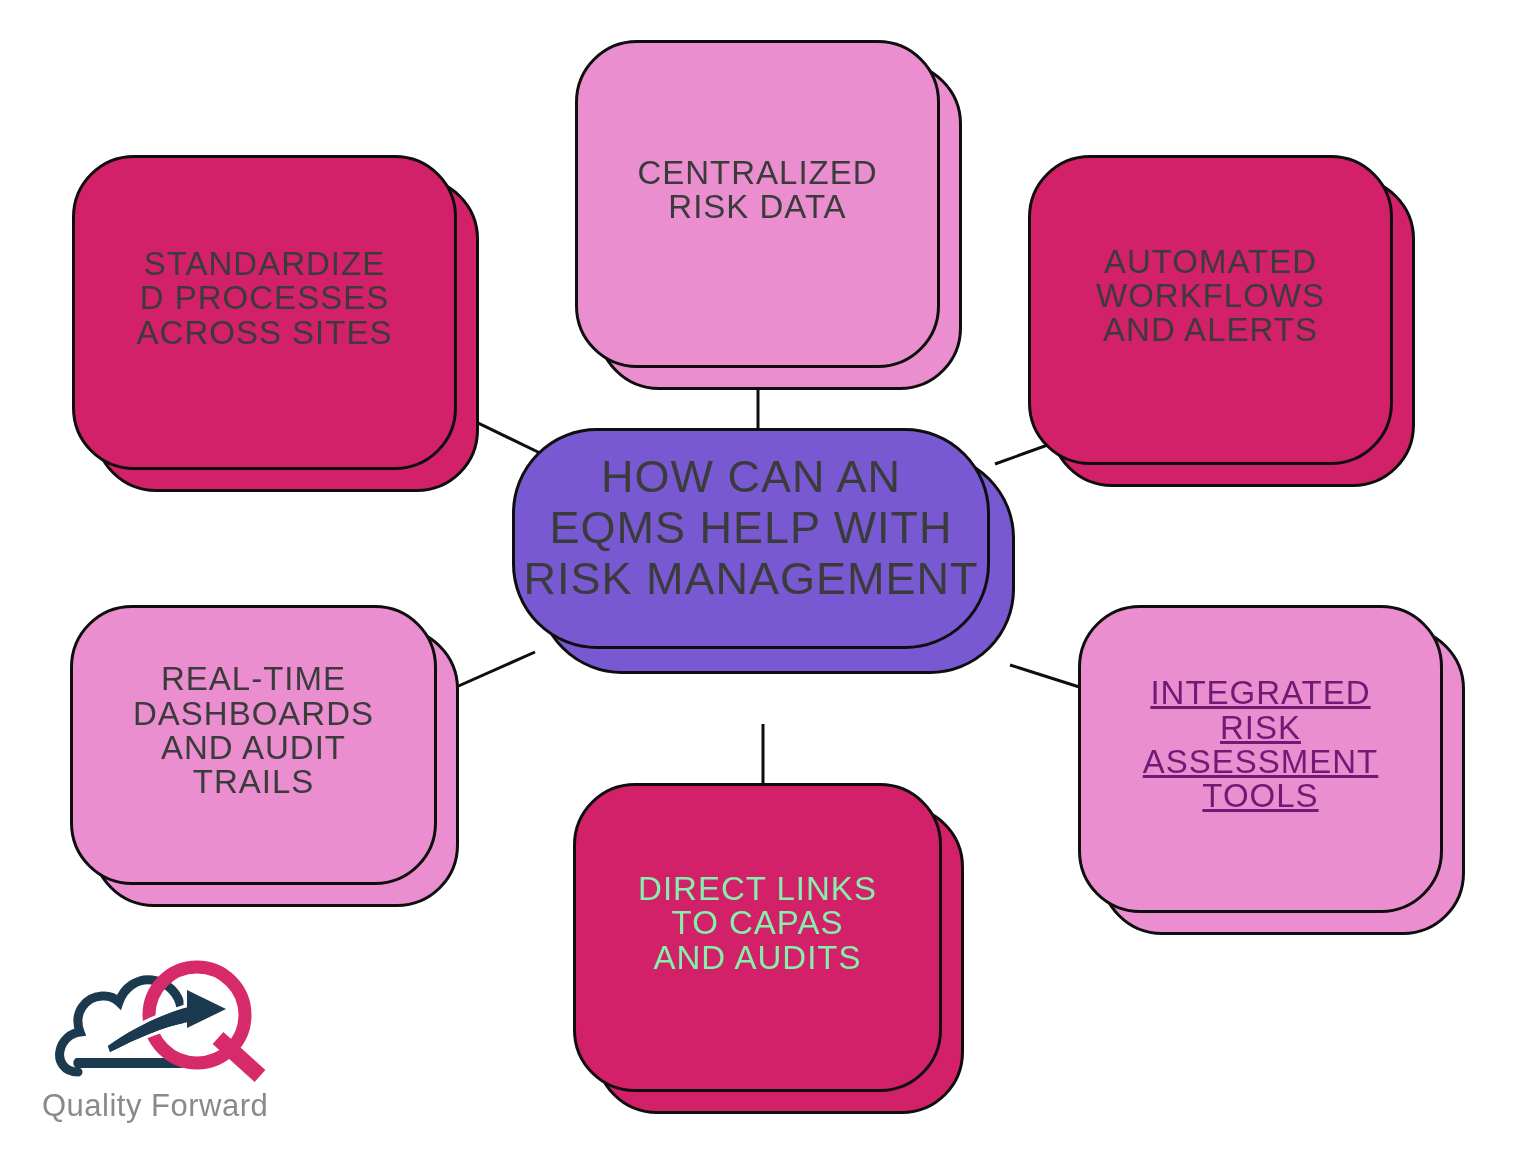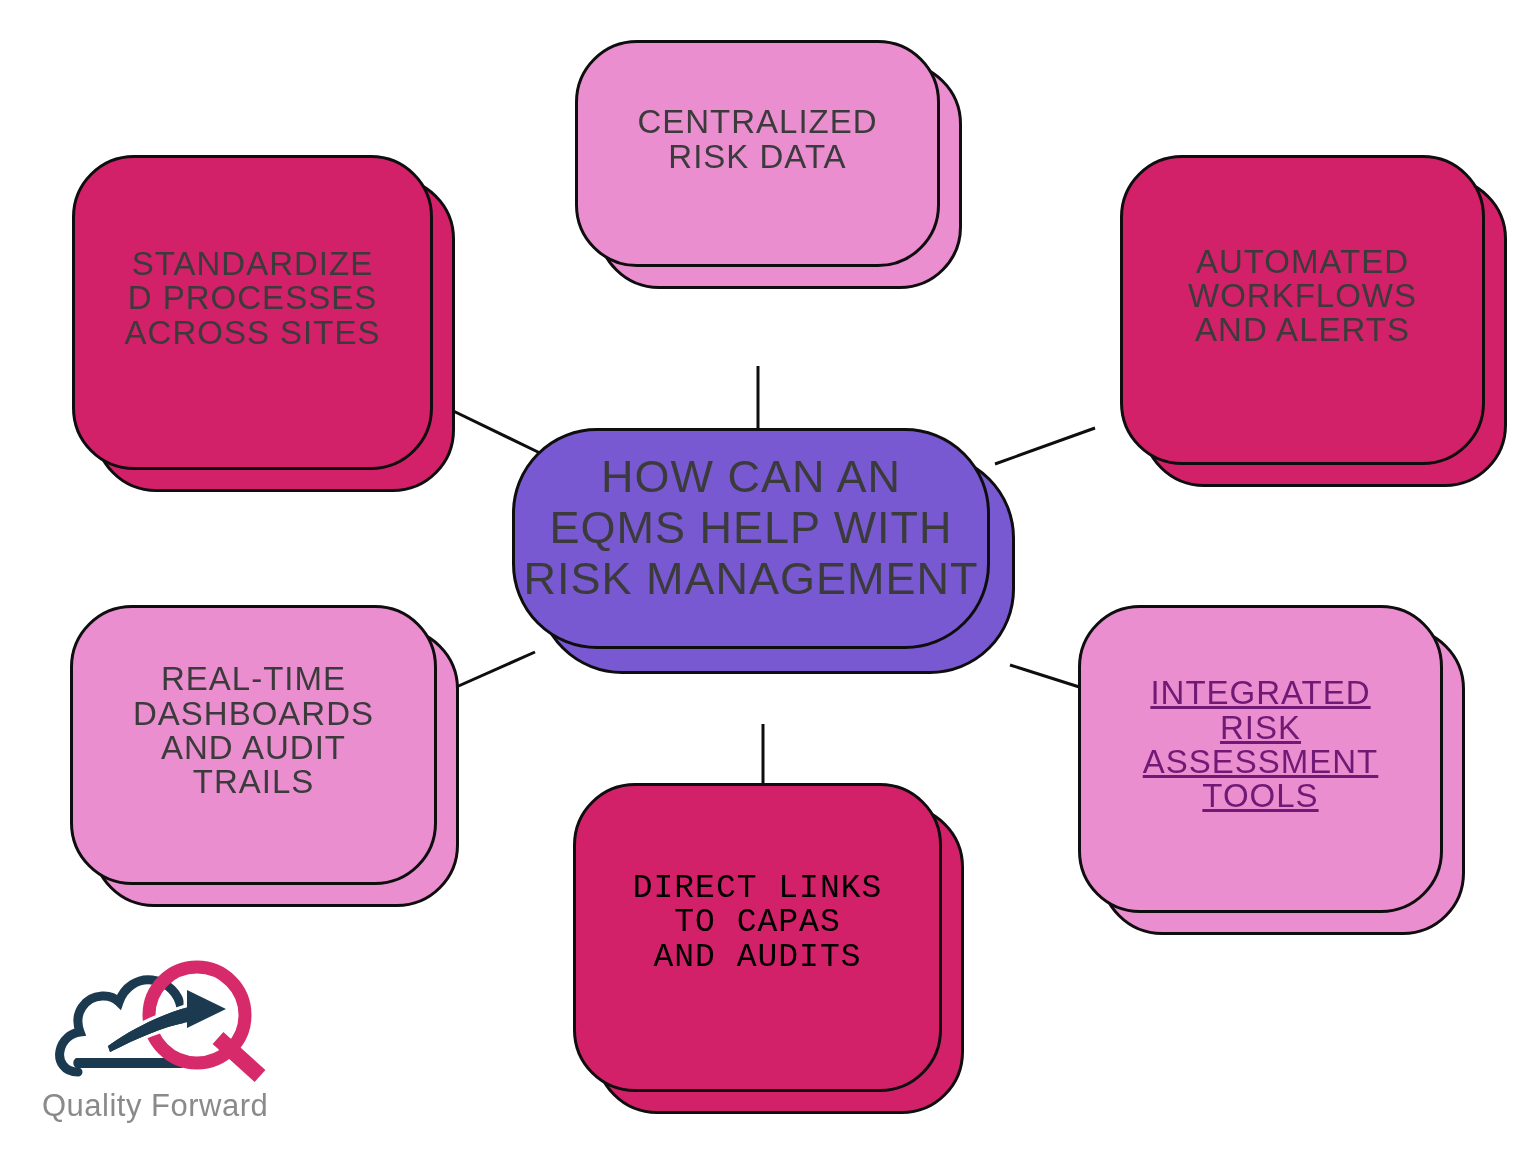--- a/index.html
+++ b/index.html
@@ -47,23 +47,23 @@
     transform:translateY(-14px);
   }
   #n-center { --r:85px; --off:25px; }
   #n-center .box-label {
     font-size:45px;
     line-height:1.13;
     letter-spacing:1px;
     transform:translateY(-10px);
   }
   
-  #n-tl     { left:72px;   top:155px; width:361px; height:315px; }
-  #n-tc     { left:575px;  top:40px;  width:365px; height:227px; }
-  #n-tr     { left:1120px; top:155px; width:365px; height:310px;text-decoration:underline; }
+  #n-tl     { left:72px;   top:155px; width:361px; height:315px;padding-left:24px; }
+  #n-tc     { left:575px;  top:40px;  width:365px; height:328px; }
+  #n-tr     { left:1028px; top:155px; width:365px; height:310px;text-decoration:underline; }
   #n-bl     { left:70px;   top:605px; width:367px; height:280px; }
   #n-bc     { left:573px;  top:783px; width:369px; height:309px; }
   #n-br     { left:1078px; top:605px; width:365px; height:308px; }
   #n-center { left:512px;  top:428px; width:478px; height:221px; }
 
   #logo {
     position:absolute;
     left:42px; top:960px;
     width:250px;
     z-index:2;
@@ -122,21 +122,21 @@
       <div class="box-label" style="color: rgb(59, 59, 59);">REAL-TIME
 DASHBOARDS
 AND AUDIT
 TRAILS</div>
     </div>
   </div>
 
   <div class="node-wrap" id="n-bc" style="--fill: #D22168;">
     <div class="layer back"></div>
     <div class="layer front">
-      <div class="box-label" style="color: #000000; font-family: Liberation Mono, monospace;">DIRECT LINKS
+      <div class="box-label" style="color: #86efac;">DIRECT LINKS
 TO CAPAS
 AND AUDITS</div>
     </div>
   </div>
 
   <div class="node-wrap" id="n-br" style="--fill: #EB8ED0;">
     <div class="layer back"></div>
     <div class="layer front">
       <div class="box-label" style="color: #701a75; text-decoration: underline;">INTEGRATED
 RISK

